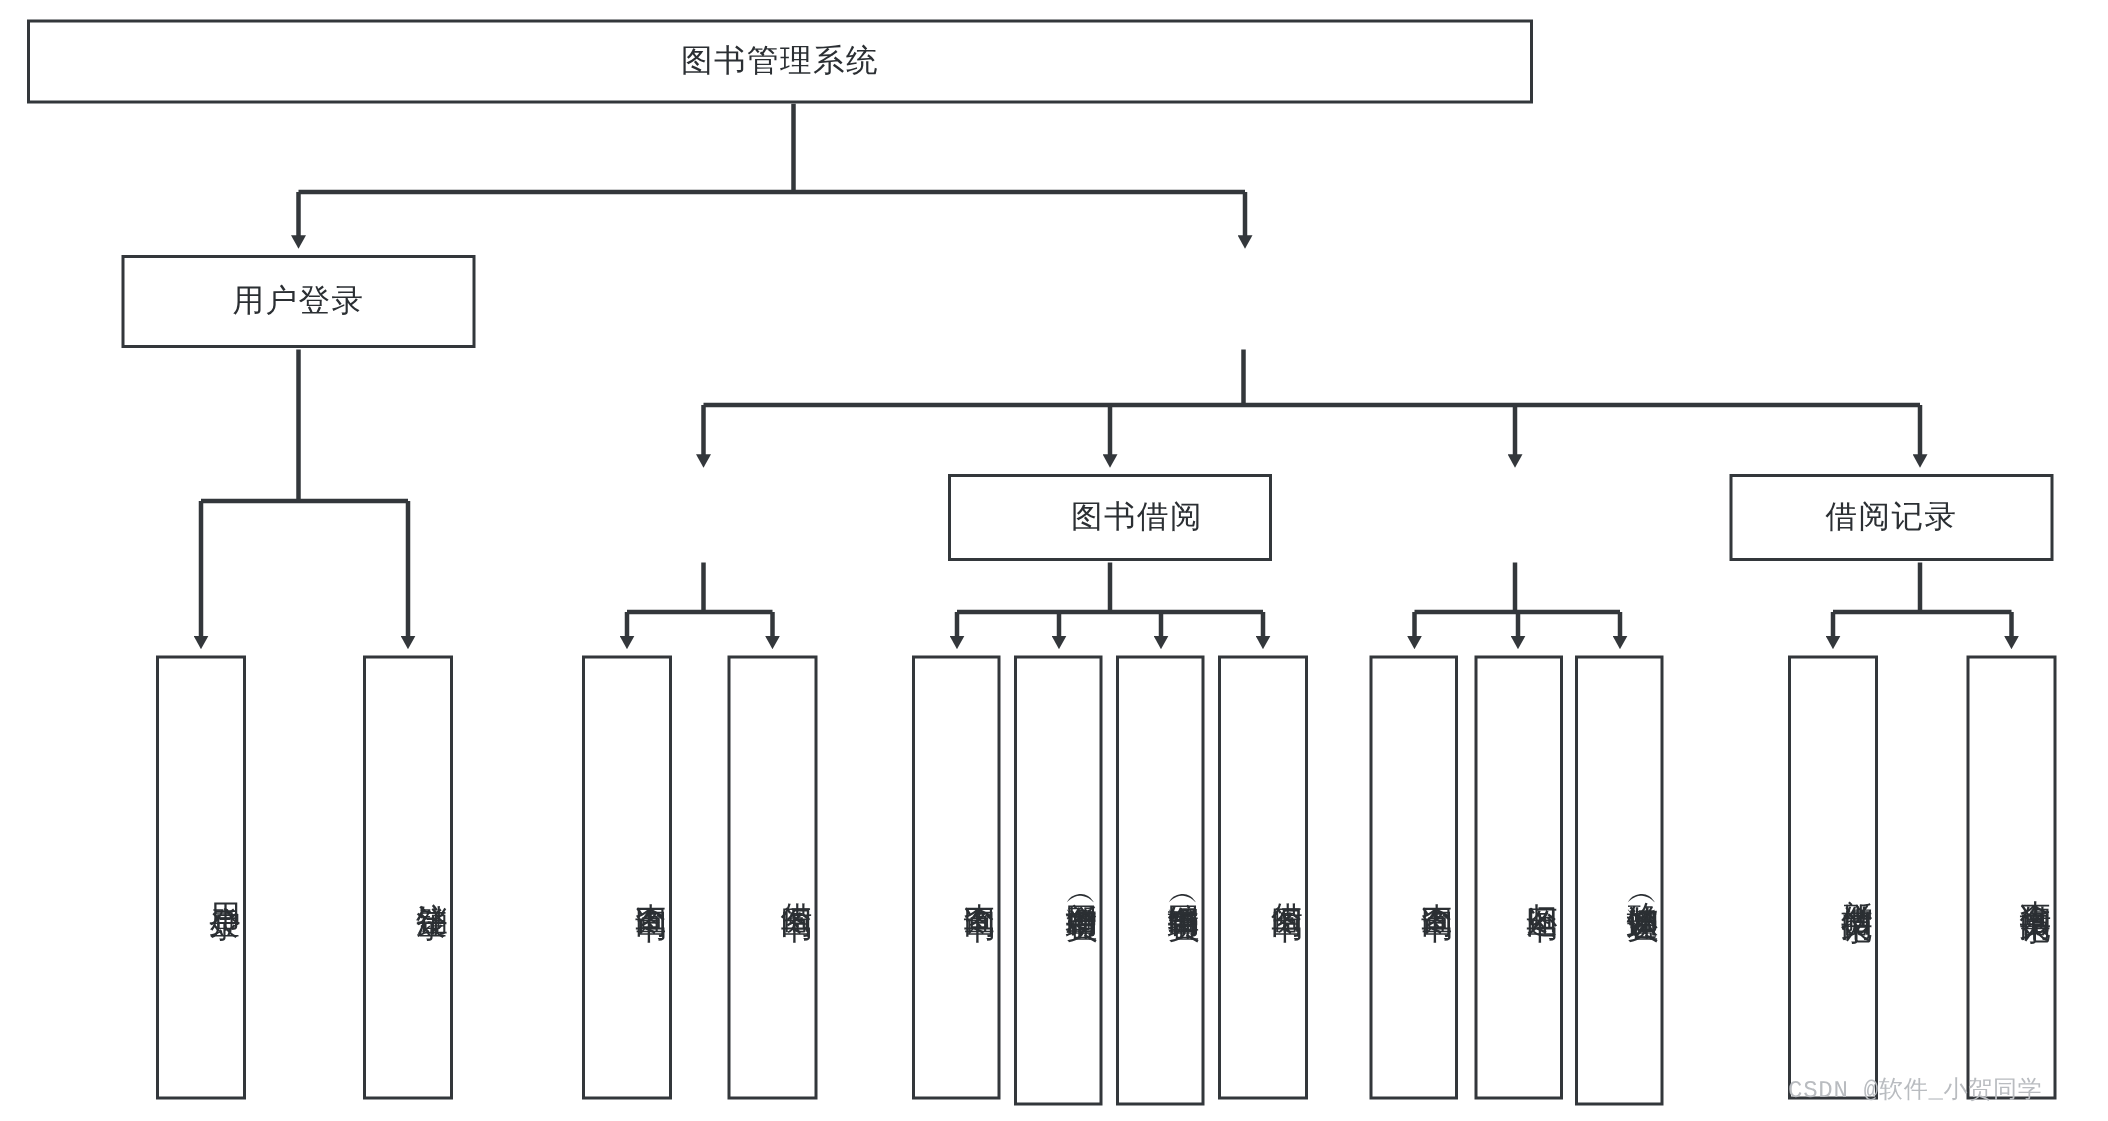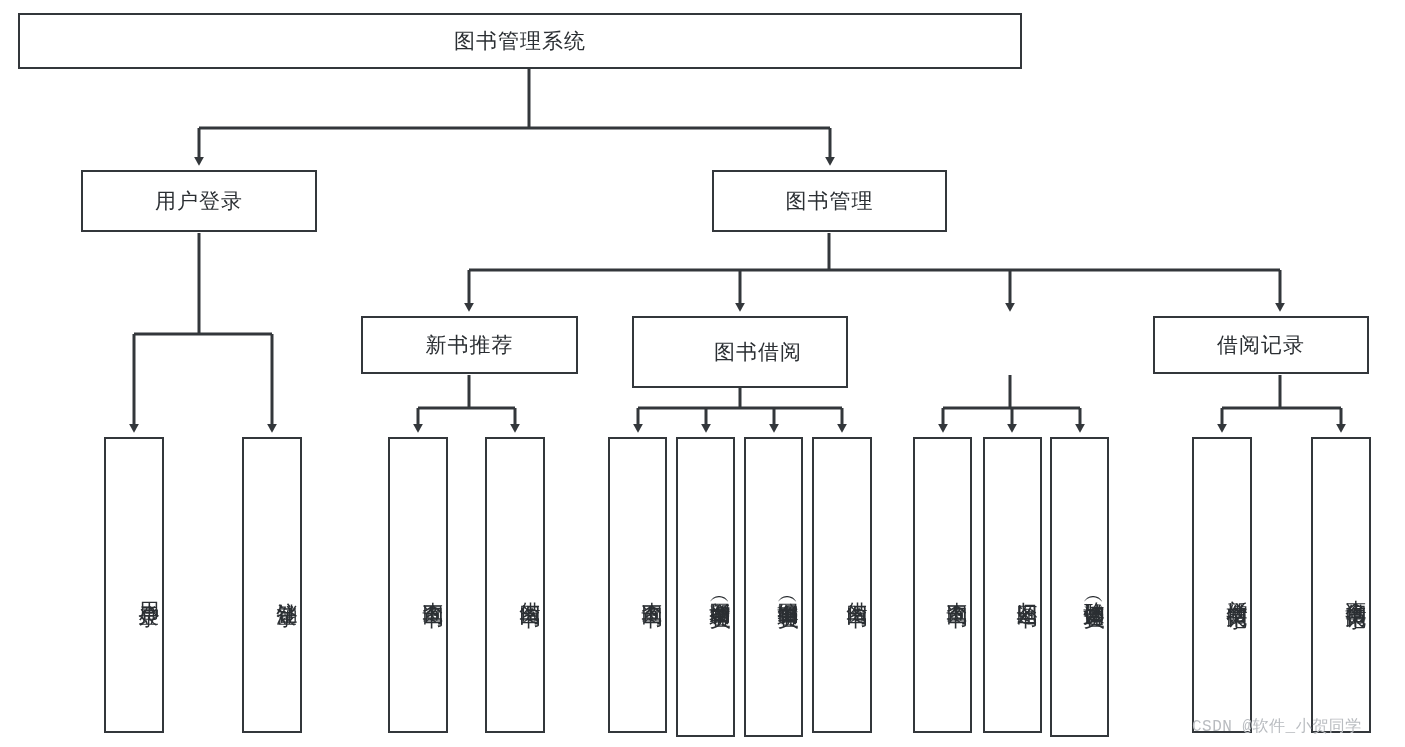--- a/index.html
+++ b/index.html
@@ -116,24 +116,22 @@
       <path d="M1280,375 L1280,408"></path>
       <path d="M1222,408 L1341,408"></path>
       <path d="M1222,408 L1222,425" marker-end="url(#arrow)"></path>
       <path d="M1341,408 L1341,425" marker-end="url(#arrow)"></path>
     </g>
   </svg>
 
   <div class="node node-h" style="left: 18px; top: 13px; width: 1004px; height: 56px;">图书管理系统</div>
 
   <div class="node node-h" style="left: 81px; top: 170px; width: 236px; height: 62px;">用户登录</div>
-  <div class="node node-h" style="left: 712px; top: 170px; width: 235px; height: 62px;">图书管理</div>
 
-  <div class="node node-h" style="left: 361px; top: 316px; width: 217px; height: 58px;">新书推荐</div>
-  <div class="node node-h" style="left: 632px; top: 316px; width: 216px; height: 72px; padding-left: 36px;">图书借阅</div>
+  <div class="node node-h" style="left: 632px; top: 316px; width: 216px; height: 58px; padding-left: 36px;">图书借阅</div>
   <div class="node node-h" style="left: 1122px; top: 316px; width: 216px; height: 58px; margin-left: 31px;">借阅记录</div>
 
   <div class="node node-v" style="left: 104px; top: 437px; width: 60px; height: 296px;">用户登录</div>
   <div class="node node-v" style="left: 242px; top: 437px; width: 60px; height: 296px;">注销登录</div>
   <div class="node node-v" style="left: 388px; top: 437px; width: 60px; height: 296px;">查询图书</div>
   <div class="node node-v" style="left: 485px; top: 437px; width: 60px; height: 296px;">借阅图书</div>
   <div class="node node-v" style="left: 608px; top: 437px; width: 59px; height: 296px;">查询图书</div>
   <div class="node node-v long" style="left: 676px; top: 437px; width: 59px; height: 300px;">新增图书（管理员）</div>
   <div class="node node-v long" style="left: 744px; top: 437px; width: 59px; height: 300px;">编辑图书（管理员）</div>
   <div class="node node-v" style="left: 812px; top: 437px; width: 60px; height: 296px;">借阅图书</div>

